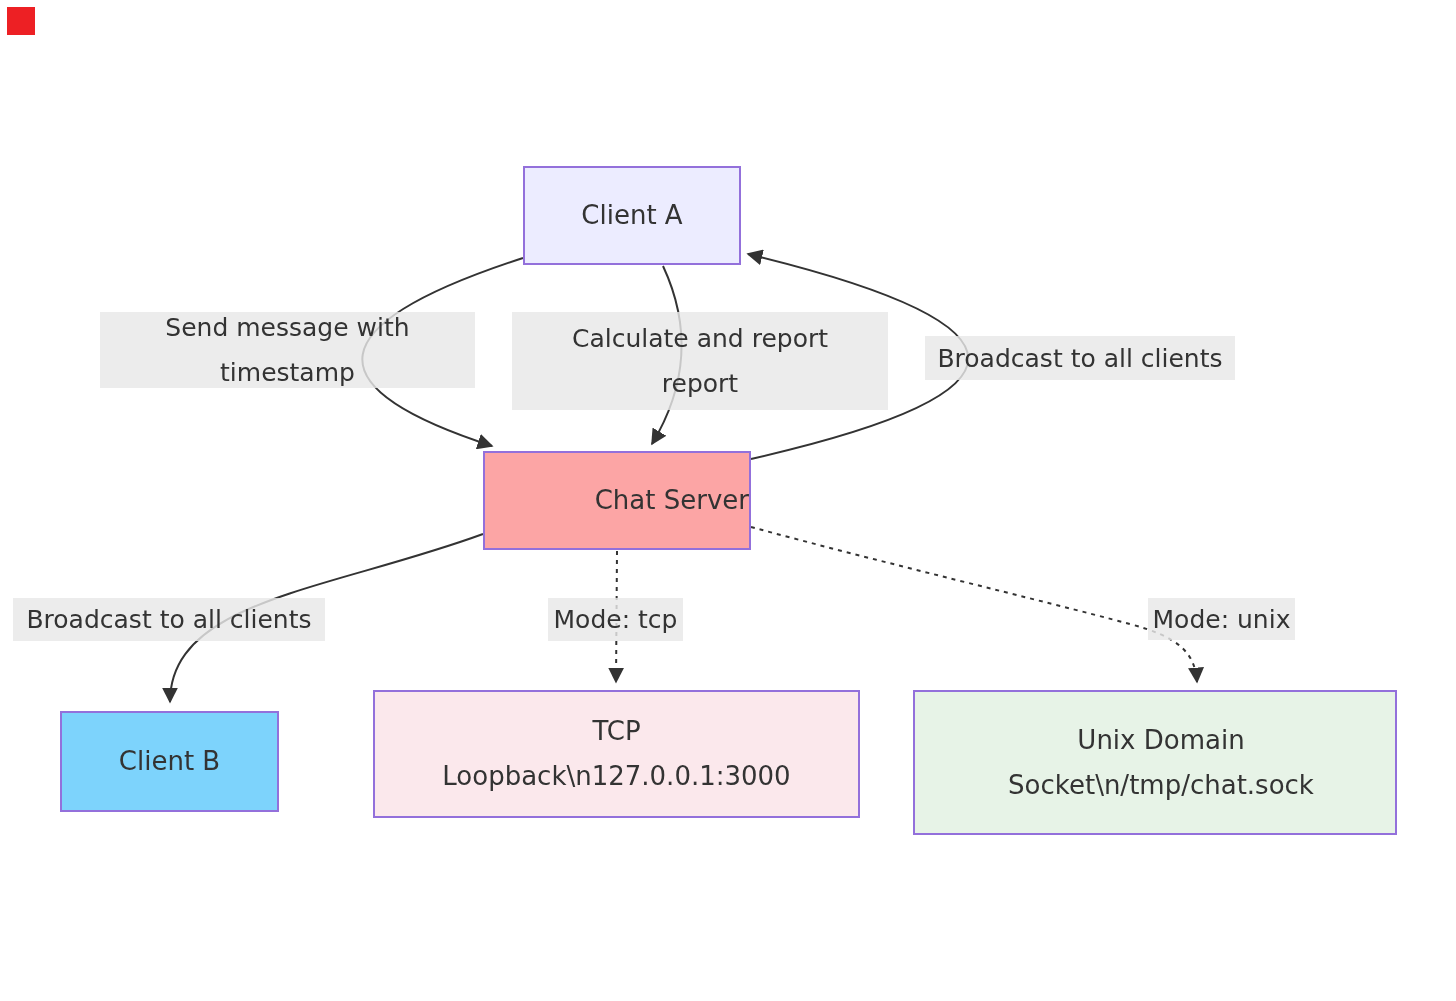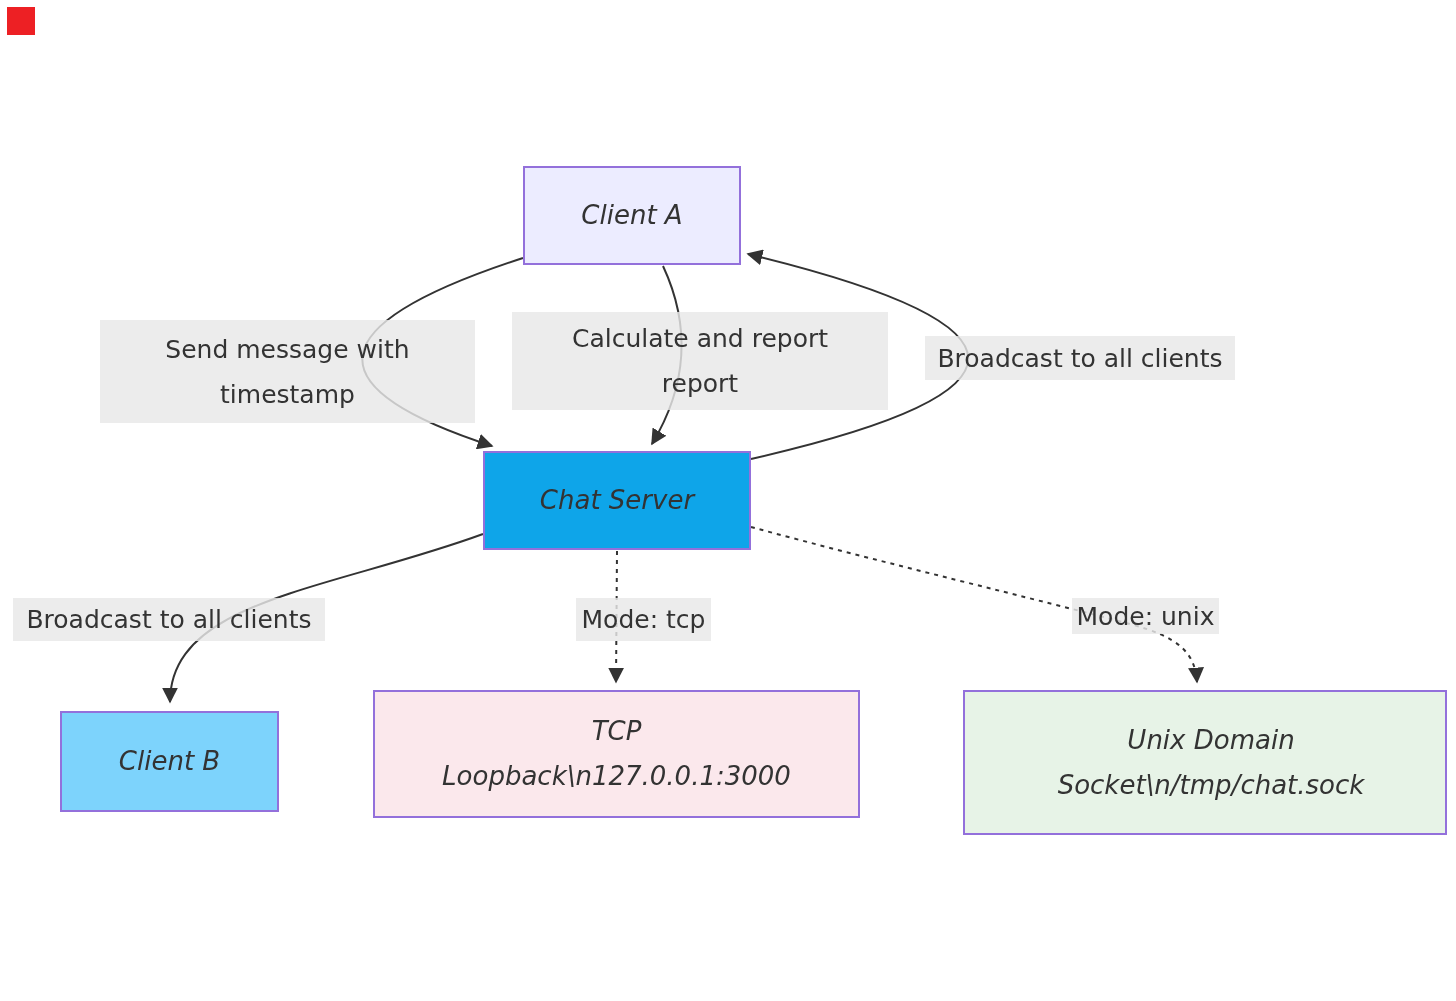--- a/index.html
+++ b/index.html
@@ -6,21 +6,21 @@
   body{
     width:1456px;height:1001px;background:#ffffff;position:relative;overflow:hidden;
     font-family:"DejaVu Sans","Liberation Sans",sans-serif;color:#333333;
   }
   .canvas{position:absolute;left:0;top:0;width:1456px;height:1001px}
   svg.edges{position:absolute;left:0;top:0;z-index:1}
   .node{
     position:absolute;z-index:2;box-sizing:border-box;
     border:2px solid #14b8a6;background:#ECECFF;
     display:flex;flex-direction:column;align-items:center;justify-content:center;
-    font-size:26px;line-height:45px;text-align:center;color:#333333;font-style:italic;
+    font-size:26px;line-height:45px;text-align:center;color:#333333;
   }
   .elabel{
     position:absolute;z-index:2;box-sizing:border-box;
     background:rgba(232,232,232,0.82);
     display:flex;flex-direction:column;align-items:center;justify-content:center;
     font-size:25px;line-height:45px;text-align:center;color:#333333;white-space:nowrap;
   }
   .elabel.single{line-height:43px}
   .red-marker{position:absolute;left:7px;top:7px;width:28px;height:28px;z-index:3;background:#ED2024}
 </style>
@@ -42,57 +42,57 @@
     <path d="M 617 551 L 616 682" fill="none" stroke="#333333" stroke-width="2" stroke-dasharray="4 5" marker-end="url(#arw)"></path>
     <path d="M 751 527 C 880 562 1040 600 1130 624 C 1178 637 1195 652 1197 682" fill="none" stroke="#333333" stroke-width="2" stroke-dasharray="4 5" marker-end="url(#arw)"></path>
   </svg>
 
   <div class="red-marker" style="background-color: rgb(237, 32, 36);"></div>
 
   <div class="node" style="left: 523px; top: 166px; width: 218px; height: 99px; background-color: rgb(236, 236, 255); border-color: rgb(147, 112, 219);">
     <div>Client A</div>
   </div>
 
-  <div class="node" style="left: 483px; top: 451px; width: 268px; height: 99px; background-color: #0ea5e9; border-color: rgb(147, 112, 219);">
+  <div class="node" style="left: 483px; top: 451px; width: 268px; height: 99px; background-color: #fca5a5; border-color: rgb(147, 112, 219); align-items: flex-end;">
     <div>Chat Server</div>
   </div>
 
   <div class="node" style="left: 60px; top: 711px; width: 219px; height: 101px; background-color: #7dd3fc; border-color: rgb(147, 112, 219);">
     <div>Client B</div>
   </div>
 
   <div class="node" style="left: 373px; top: 690px; width: 487px; height: 128px; background-color: rgb(251, 232, 236); border-color: rgb(147, 112, 219);">
     <div>TCP</div>
     <div>Loopback\n127.0.0.1:3000</div>
   </div>
 
-  <div class="node" style="left: 963px; top: 690px; width: 484px; height: 145px; background-color: rgb(231, 243, 231); border-color: rgb(147, 112, 219); padding-left: 12px;">
+  <div class="node" style="left: 913px; top: 690px; width: 484px; height: 145px; background-color: rgb(231, 243, 231); border-color: rgb(147, 112, 219); padding-left: 12px;">
     <div>Unix Domain</div>
     <div>Socket\n/tmp/chat.sock</div>
   </div>
 
-  <div class="elabel" style="left:100px;top:320px;width:375px;height:103px">
+  <div class="elabel" style="left:100px;top:312px;width:375px;height:76px">
     <div>Send message with</div>
     <div>timestamp</div>
   </div>
 
   <div class="elabel" style="left:512px;top:312px;width:376px;height:98px">
     <div>Calculate and report</div>
     <div>report</div>
   </div>
 
   <div class="elabel single" style="left:925px;top:336px;width:310px;height:44px">
     <div>Broadcast to all clients</div>
   </div>
 
   <div class="elabel single" style="left:13px;top:598px;width:312px;height:43px">
     <div>Broadcast to all clients</div>
   </div>
 
-  <div class="elabel single" style="left:576px;top:598px;width:135px;height:43px">
+  <div class="elabel single" style="left:548px;top:598px;width:135px;height:43px">
     <div>Mode: tcp</div>
   </div>
 
-  <div class="elabel single" style="left:1072px;top:598px;width:147px;height:36px">
+  <div class="elabel single" style="left:1148px;top:598px;width:147px;height:42px">
     <div>Mode: unix</div>
   </div>
 
 </div>
 
 </body></html>

